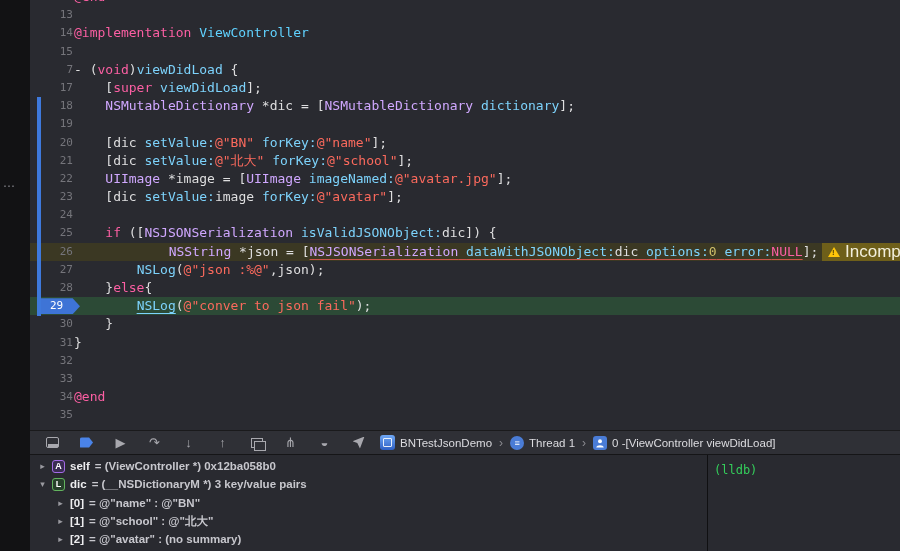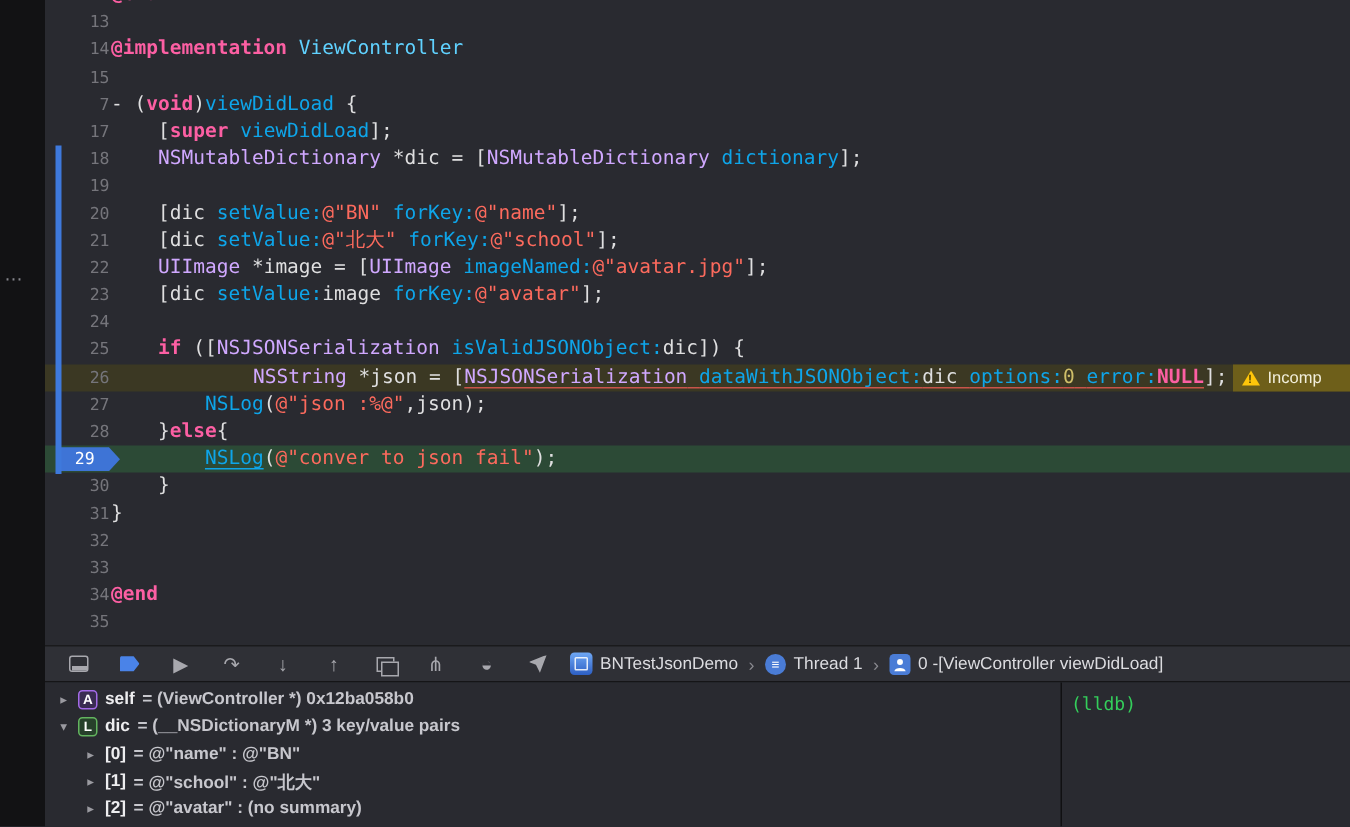--- a/index.html
+++ b/index.html
@@ -14,41 +14,41 @@
   
   .editor{position:absolute;left:30px;top:0;width:870px;height:430px;background:#292A30;overflow:hidden;}
   .code-lines{position:absolute;left:0;right:0;top:-12px;}
   .code-row{display:flex;height:18.2px;}
   .code-row.hl-warn{background:#3B3823;gap:32px;}
   .code-row.hl-exec{background:#2C4A36;}
   .gutter{flex:0 0 44px;position:relative;text-align:right;
           font:11px/18.2px "DejaVu Sans Mono",monospace;color:#75757B;}
   .gutter .ln{padding-right:1px;}
   .code-text{flex:1;white-space:pre;font:13px/18.2px "DejaVu Sans Mono",monospace;color:#DFDFE0;}
-  .tok-k{color:#FC5FA3;font-weight:bold;margin-top:12px;}
+  .tok-k{color:#FC5FA3;font-weight:normal;margin-top:12px;}
   .tok-c{color:#D0A8FF;}
   .tok-pc{color:#60D2FF;}
-  .tok-m{color:#0ea5e9;}
+  .tok-m{color:#7dd3fc;}
   .tok-s{color:#FC6A5D;}
   .tok-n{color:#CFBF69;}
   .tok-p{color:#DFDFE0;}
   .u{text-decoration:underline;text-underline-offset:3px;}
   .ur{text-decoration:underline;text-underline-offset:3px;text-decoration-color:#C9544A;}
   .bp-arrow{position:absolute;left:9px;top:1px;width:41px;height:16px;background:#3E74D6;
             clip-path:polygon(0 0,82% 0,100% 50%,82% 100%,0 100%);
             color:#FFF;text-align:center;font:11px/16px "DejaVu Sans Mono",monospace;
             padding-right:6px;box-sizing:border-box;cursor:pointer;}
   .change-bar{position:absolute;left:7px;width:4px;background:#3E79DC;z-index:2;}
   .issue-badge{position:absolute;right:0;height:18.2px;display:flex;align-items:center;gap:5px;
                background:#6E5F1A;padding-left:6px;width:72px;overflow:hidden;z-index:3;cursor:pointer;}
   .warn-tri{width:0;height:0;border-left:6px solid transparent;border-right:6px solid transparent;
             border-bottom:10px solid #FFC60A;position:relative;flex:0 0 auto;}
   .warn-tri::after{content:"!";position:absolute;left:-2px;top:1px;color:#5C4A00;
                    font:bold 8px/10px "Liberation Sans",sans-serif;}
-  .warn-text{color:#F2EFDC;font-size:11px;white-space:nowrap;}
+  .warn-text{color:#F2EFDC;font-size:17px;white-space:nowrap;}
 
   
   .debug-toolbar{position:absolute;left:30px;top:430px;width:870px;height:25px;background:#2F3036;
                  border-top:1px solid #1A1A1C;border-bottom:1px solid #151517;
                  display:flex;align-items:center;box-sizing:border-box;}
   .toolbar-icons{display:flex;align-items:center;gap:19px;margin-left:15px;color:#A8A8AE;}
   .ticon{display:inline-flex;align-items:center;justify-content:center;width:15px;height:15px;
          font-size:13px;line-height:15px;cursor:pointer;}
   .icon-pane{width:13px;height:11px;border:1.5px solid #A8A8AE;border-radius:2px;position:relative;box-sizing:border-box;}
   .icon-pane::after{content:"";position:absolute;left:.5px;right:.5px;bottom:.5px;height:3px;background:#A8A8AE;}

